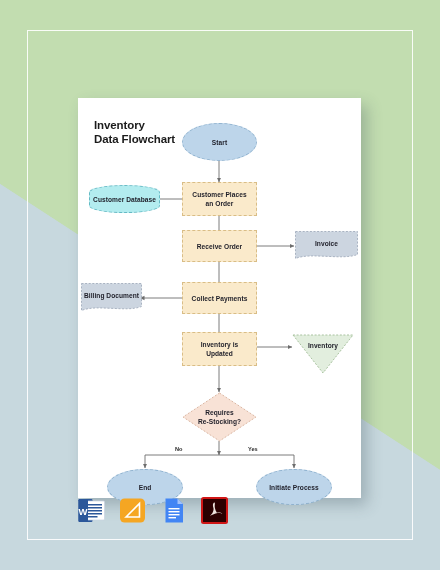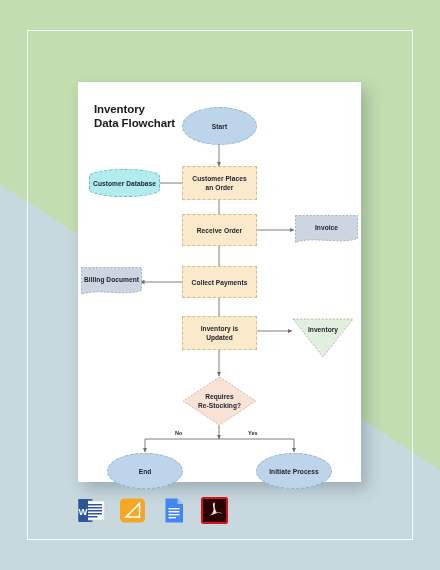--- a/index.html
+++ b/index.html
@@ -42,21 +42,21 @@
     width: 386px;
     height: 510px;
     border: 1.5px solid rgba(255,255,255,0.9);
     pointer-events: none;
   }
 
   
   #page {
     position: absolute;
     left: 78px;
-    top: 82px;
+    top: 98px;
     width: 283px;
     height: 400px;
     background: #ffffff;
     box-shadow: 6px 7px 14px rgba(60,80,90,0.30);
   }
 
   #title {
     position: absolute;
     left: 16px;
     top: 20px;

